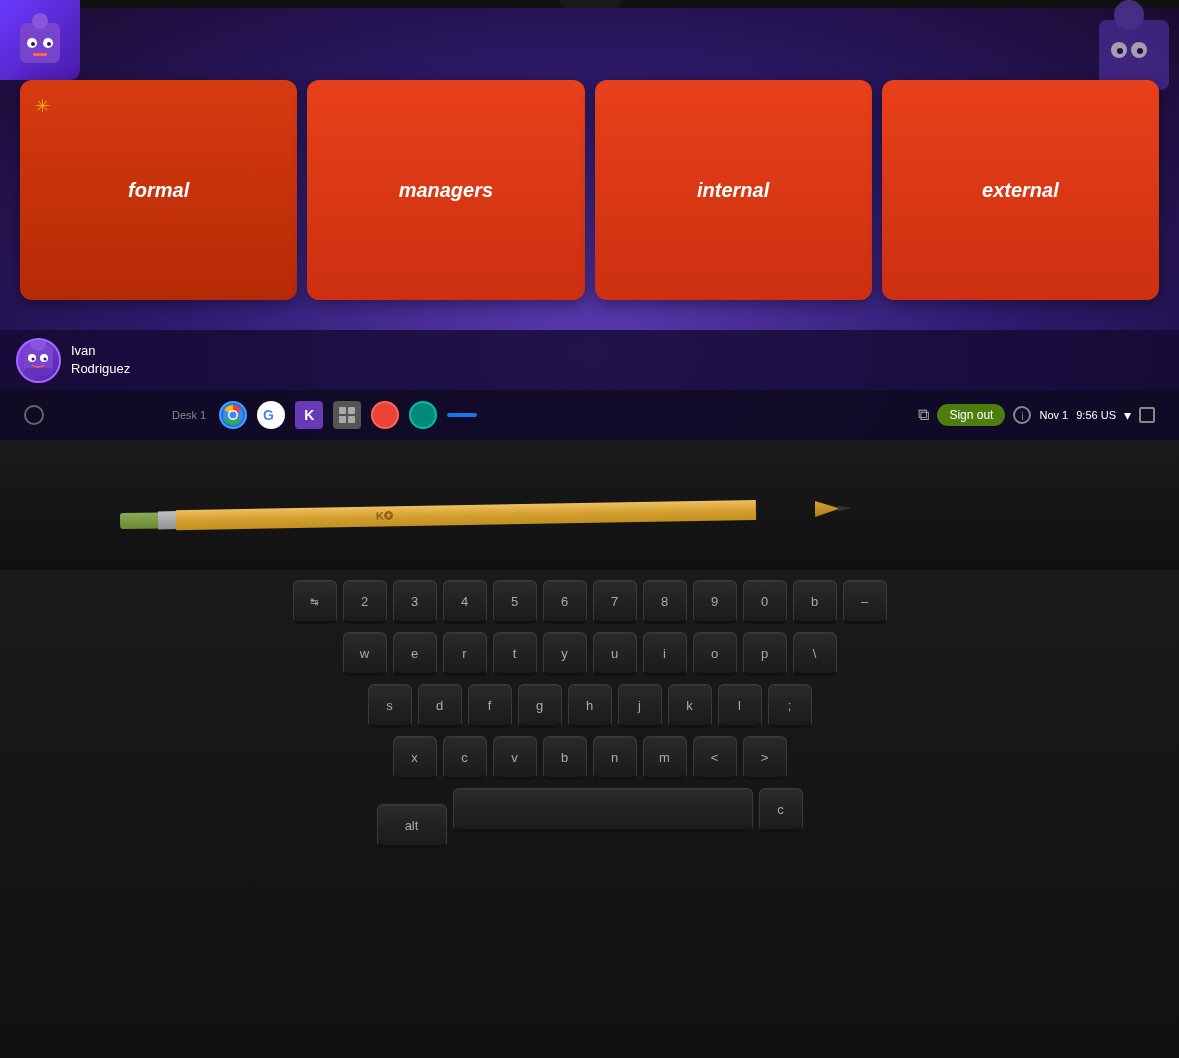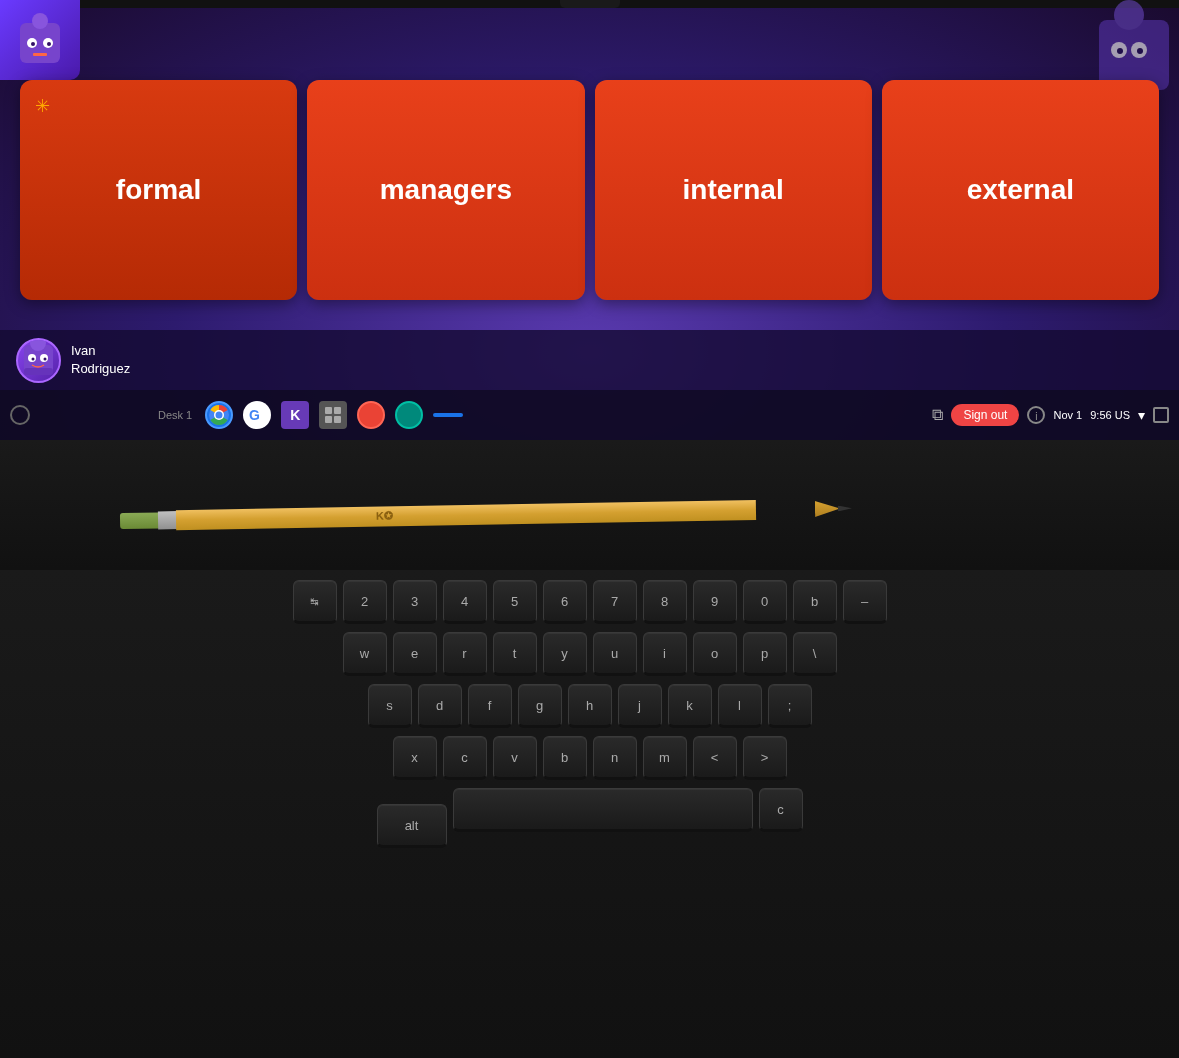--- a/index.html
+++ b/index.html
@@ -78,24 +78,25 @@
       position: relative;
       box-shadow: 0 4px 15px rgba(0,0,0,0.4);
     }
 
     .option-btn:first-child {
       background: linear-gradient(180deg, #d83a10 0%, #b52a05 100%);
     }
 
     .option-btn-label {
       color: white;
-      font-size: 28px;
+      font-size: 20px;
       font-weight: 600;
       text-align: left;
       padding: 10px;
+      font-style: italic;
     }
 
     .sparkle-icon {
       position: absolute;
       top: 15px;
       left: 15px;
       color: #ffaa00;
       font-size: 18px;
     }
 
@@ -135,21 +136,21 @@
     
     .taskbar {
       position: absolute;
       bottom: 0;
       left: 0;
       right: 0;
       height: 50px;
       background: rgba(15, 10, 35, 0.95);
       display: flex;
       align-items: center;
-      padding: 0 10px;
+      padding: 0 24px;
       gap: 8px;
     }
 
     .taskbar-circle {
       width: 20px;
       height: 20px;
       border-radius: 50%;
       border: 2px solid #666;
       flex-shrink: 0;
     }
@@ -197,21 +198,21 @@
     }
 
     .taskbar-right {
       margin-left: auto;
       display: flex;
       align-items: center;
       gap: 8px;
     }
 
     .sign-out-btn {
-      background: #ef4444;
+      background: #4d7c0f;
       color: white;
       border: none;
       border-radius: 15px;
       padding: 4px 12px;
       font-size: 12px;
       cursor: pointer;
     }
 
     .taskbar-time {
       color: white;

